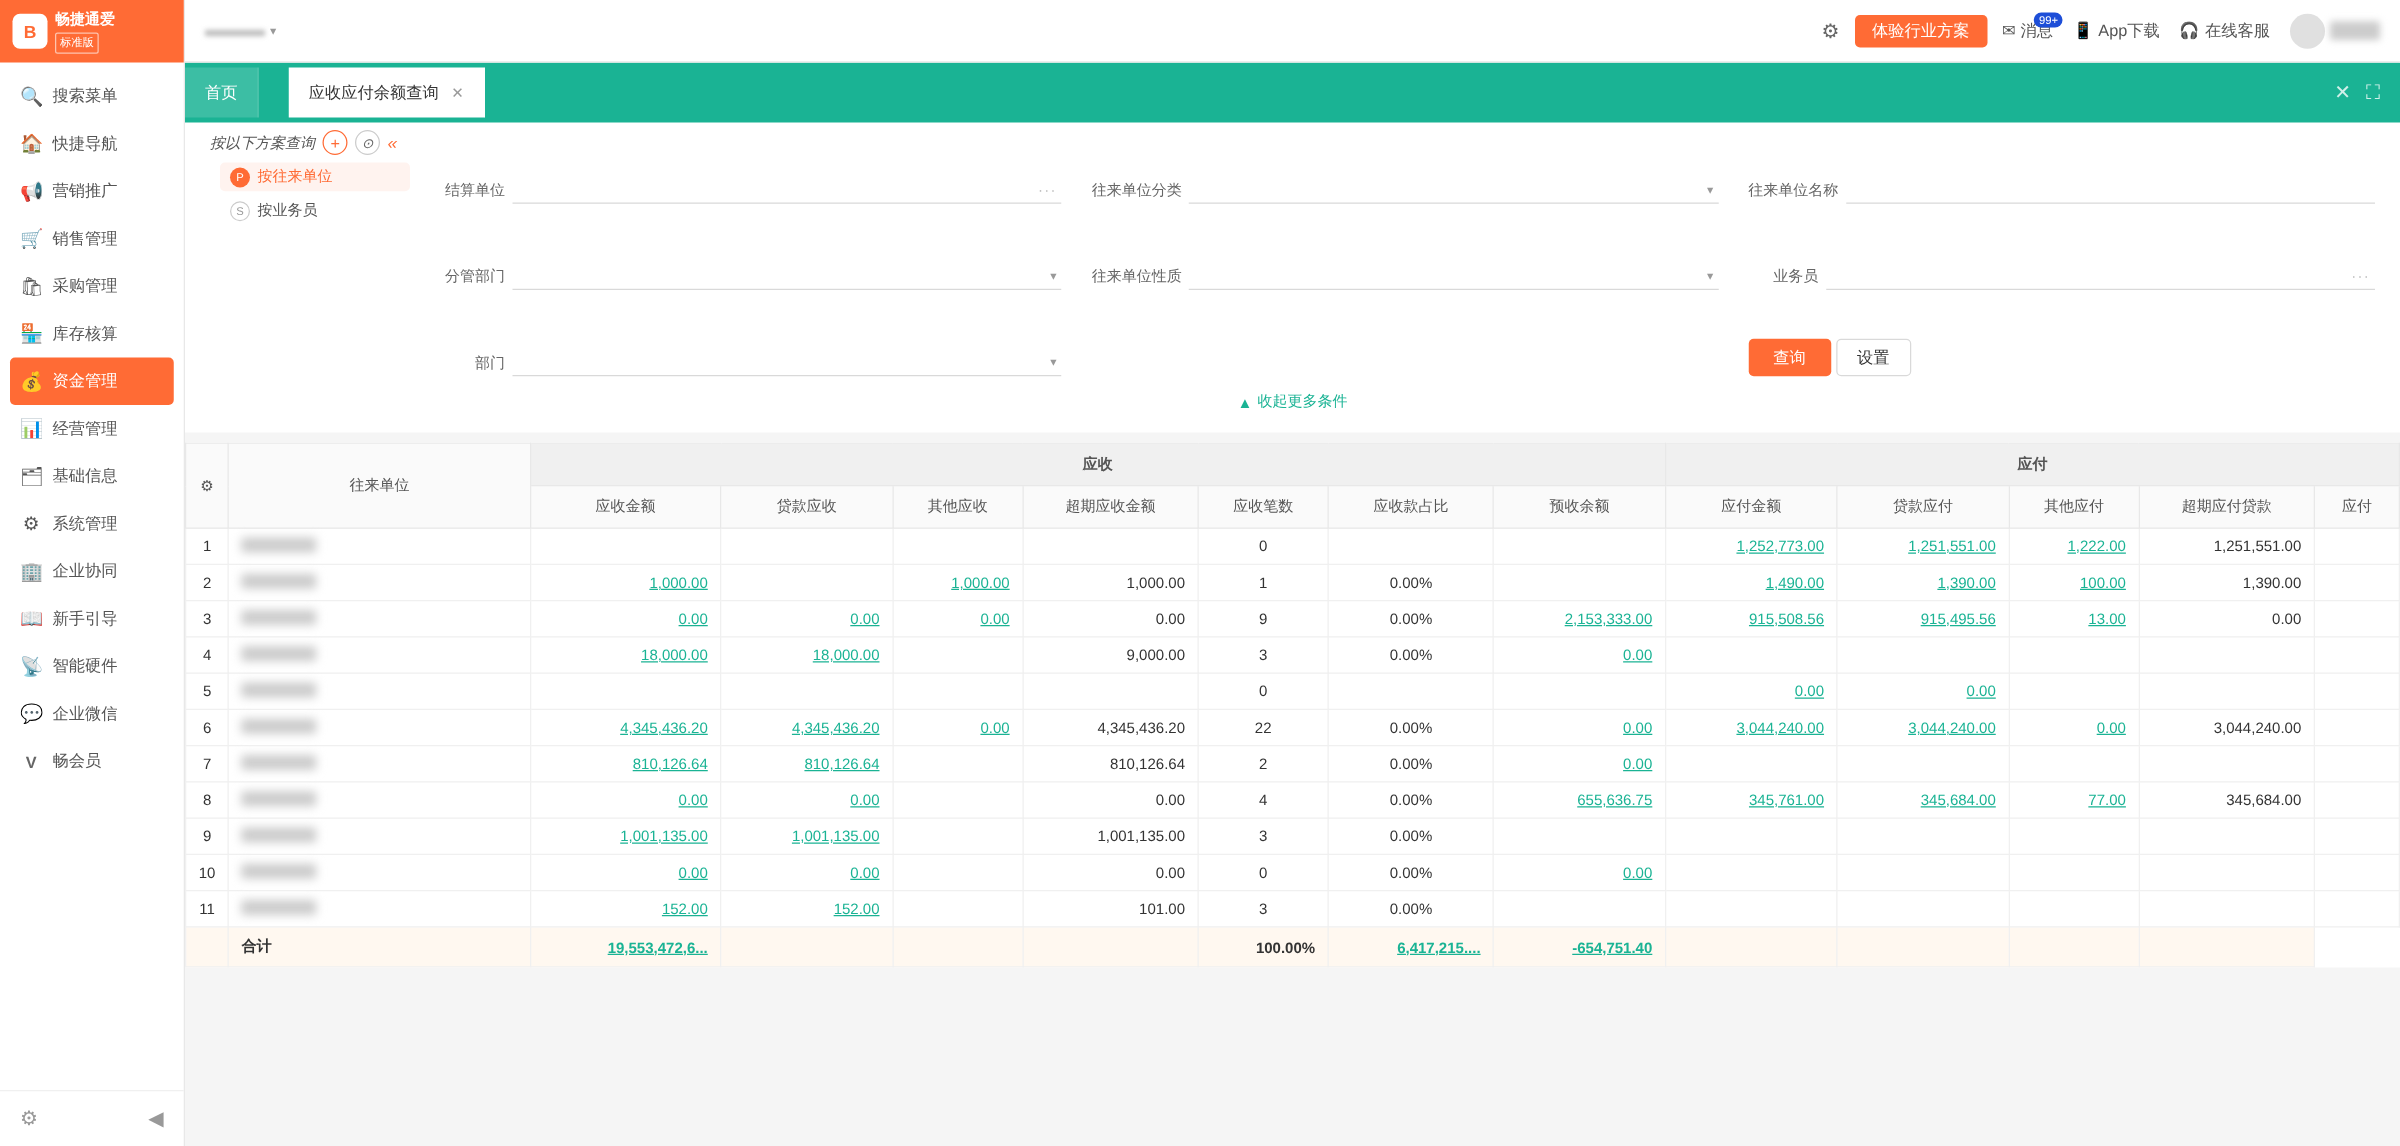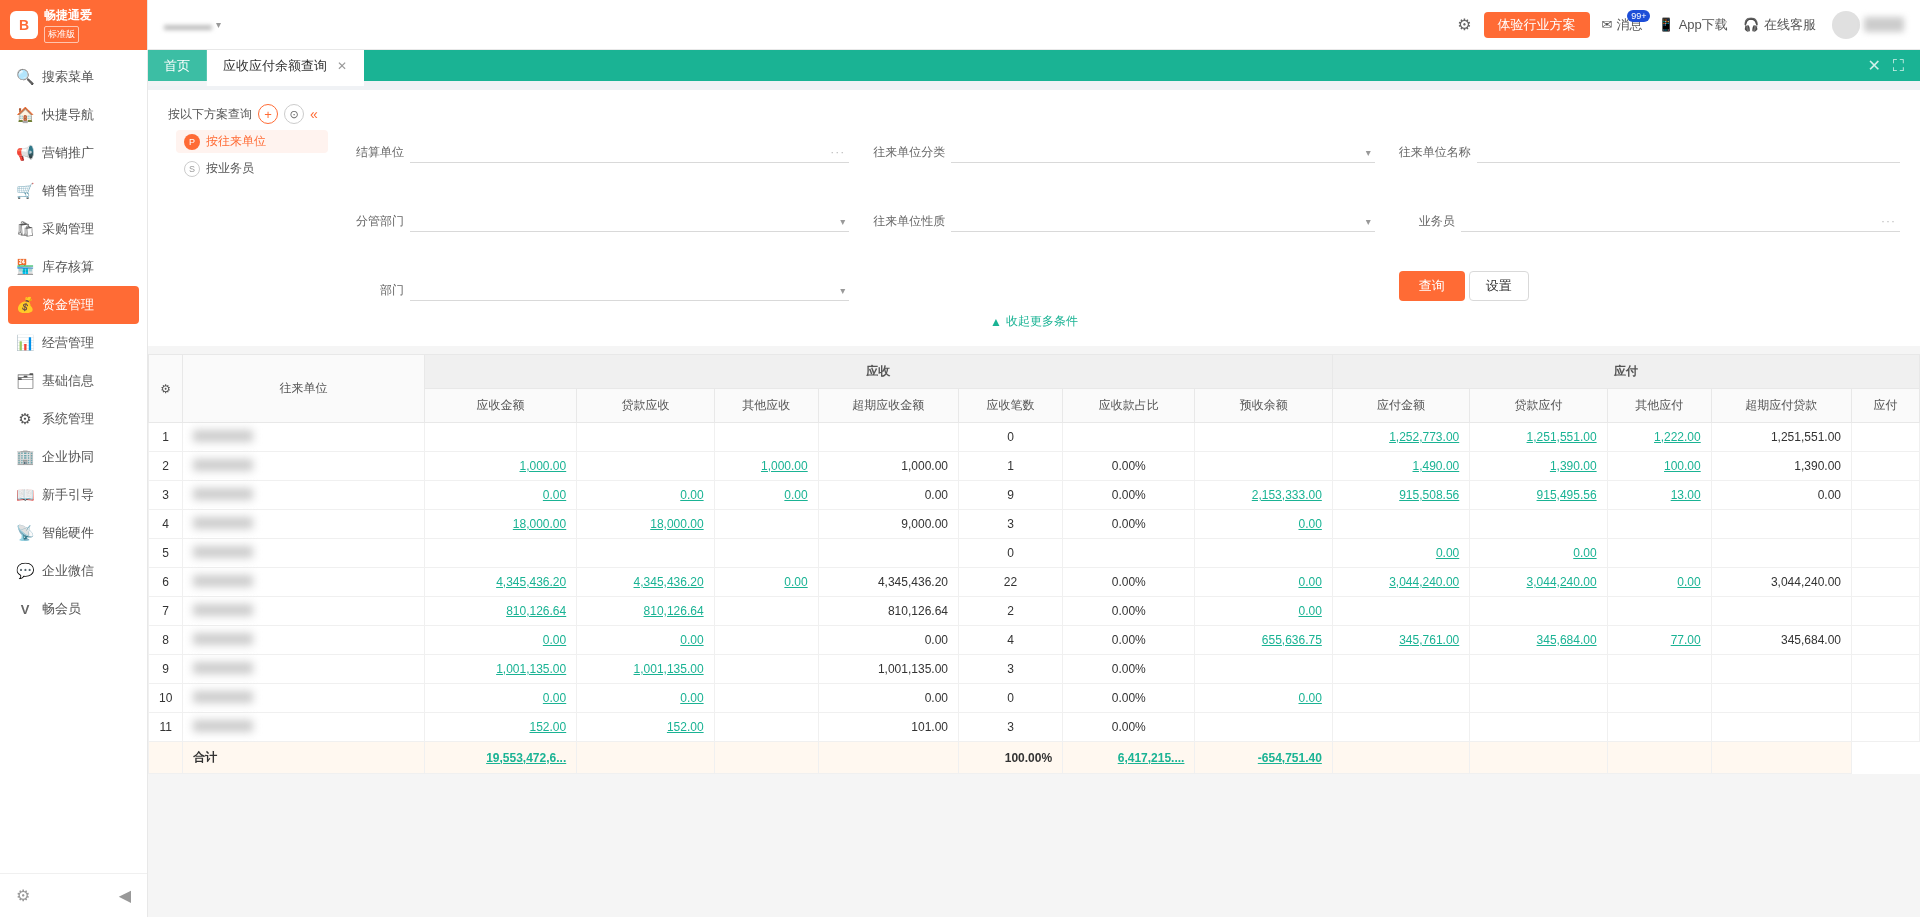--- a/index.html
+++ b/index.html
@@ -41,22 +41,22 @@
       padding: 4px 14px; font-size: 13px; cursor: pointer;
     }
     .header-right { display: flex; align-items: center; gap: 16px; color: #555; font-size: 13px; }
     .header-badge-wrap { position: relative; }
     .header-badge { position: absolute; top: -6px; right: -8px; background: #1d4ed8; color: #fff; font-size: 9px; border-radius: 8px; padding: 1px 4px; min-width: 16px; text-align: right; }
     .header-right-item { display: flex; align-items: center; gap: 4px; cursor: pointer; color: #555; }
     .header-avatar { width: 28px; height: 28px; border-radius: 50%; background: #ddd; }
 
     
     .tab-bar {
-      position: fixed; left: 148px; right: 0; top: 50px; height: 31px; background: #1ab394;
-      display: flex; align-items: center; z-index: 98; padding: 0 0 0 0;
+      position: fixed; left: 148px; right: 0; top: 50px; height: 48px; background: #1ab394;
+      display: flex; align-items: center; z-index: 98; padding: 0 0 0 0; gap: 24px;
     }
     .tab-item {
       height: 40px; display: flex; align-items: center; padding: 0 16px; gap: 6px;
       color: rgba(255,255,255,0.8); font-size: 13px; cursor: pointer; border-right: 1px solid rgba(255,255,255,0.15);
     }
     .tab-item.active { background: #fff; color: #333; }
     .tab-item.home { background: rgba(255,255,255,0.15); color: #fff; }
     .tab-close { font-size: 12px; color: #999; margin-left: 4px; cursor: pointer; }
     .tab-right-icons { margin-left: auto; display: flex; align-items: center; gap: 12px; padding: 0 16px; color: rgba(255,255,255,0.8); font-size: 16px; }
 
@@ -235,21 +235,21 @@
   </div>
 </div>
 
 <div class="main-content">
 
 
   <div class="filter-area">
     <div style="display:flex;gap:0;align-items:flex-start;">
 
       <div style="display:flex;flex-direction:column;gap:6px;min-width:160px;padding-top:2px;">
-        <div style="display:flex;align-items:center;gap:6px;">
+        <div style="display:flex;align-items:center;gap:6px;font-style:italic;">
           <span style="color:#555;font-size:12px;">按以下方案查询</span>
           <div class="filter-add-btn">+</div>
           <div class="filter-settings-btn">⊙</div>
           <div class="filter-expand-btn">«</div>
         </div>
         <div class="filter-scheme">
           <div class="filter-scheme-item active">
             <div class="filter-scheme-icon">P</div>
             <span style="font-size:12px;color:#ff6b35;">按往来单位</span>
           </div>

